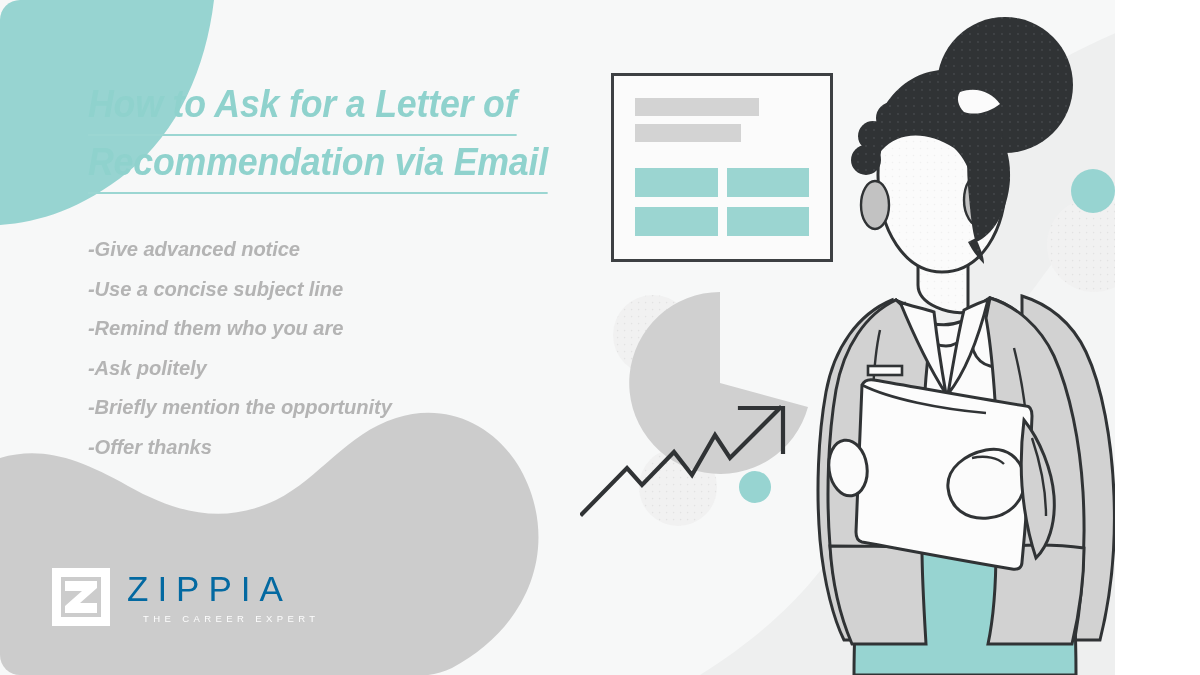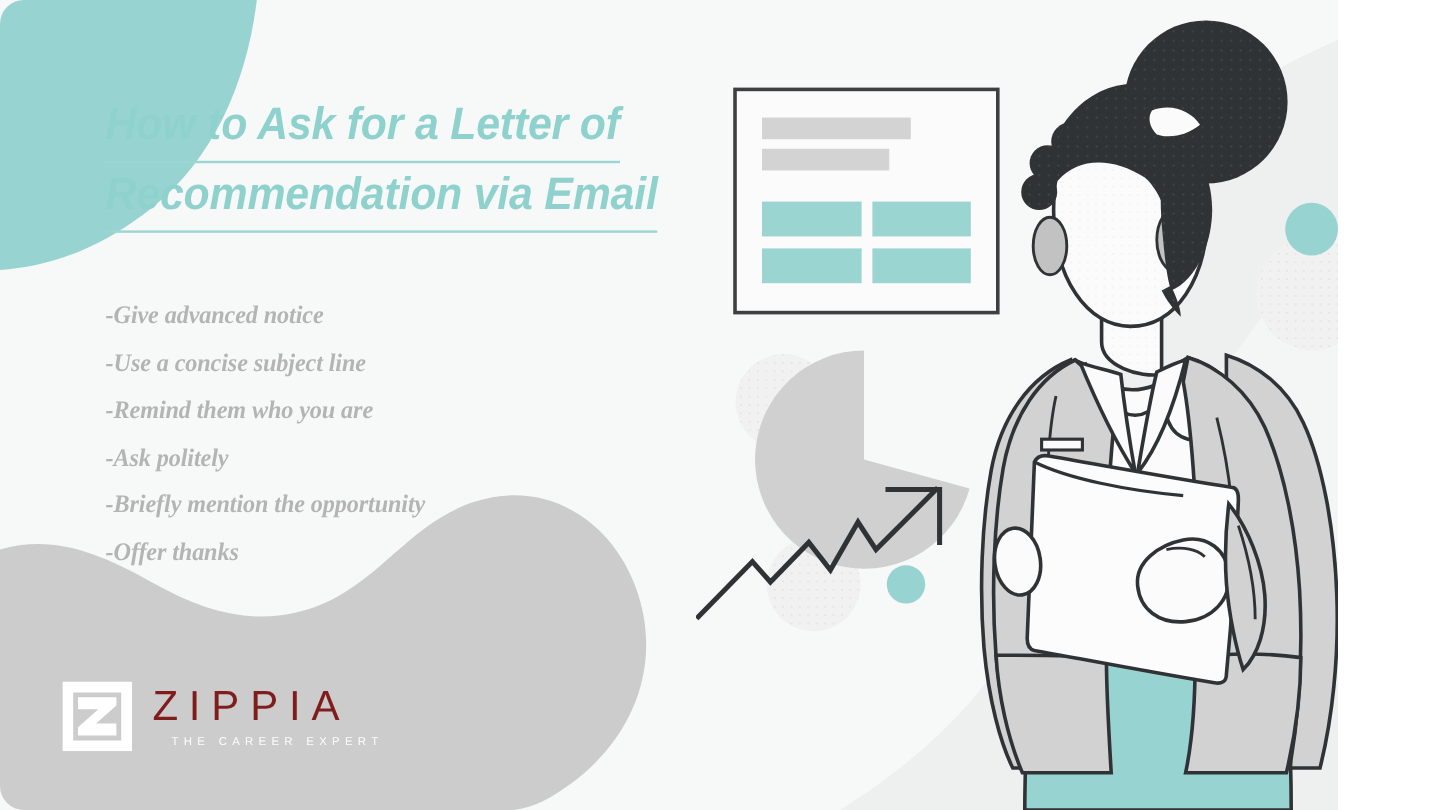--- a/index.html
+++ b/index.html
@@ -47,26 +47,25 @@
   .headline-line > span.txt {
     display: inline-block;
     border-bottom: 2px solid #9bd6d2;
     padding-bottom: 3px;
   }
 
   
   .bullets {
     position: absolute;
     left: 88px;
-    top: 243px;
+    top: 229px;
     z-index: 6;
     list-style: none;
     margin: 0;
     padding: 0;
-    font-family: Liberation Serif, serif;
   }
   .bullets li {
     font-size: 21px;
     line-height: 39.5px;
     font-weight: 700;
     font-style: italic;
     color: #b4b4b4;
     white-space: nowrap;
     letter-spacing: -0.1px;
     transform: scaleX(0.96);
@@ -82,21 +81,21 @@
     display: flex;
     align-items: center;
     gap: 17px;
   }
   .logo-mark { width: 58px; height: 58px; display: block; }
   .logo-words { display: flex; flex-direction: column; }
   .logo-name {
     font-size: 35px;
     font-weight: 400;
     letter-spacing: 9px;
-    color: #7f1d1d;
+    color: #0369a1;
     line-height: 1;
   }
   .logo-tag {
     font-size: 9.5px;
     font-weight: 400;
     letter-spacing: 4.4px;
     color: #ffffff;
     line-height: 1;
     margin-top: 8px;
     opacity: 0.96;

